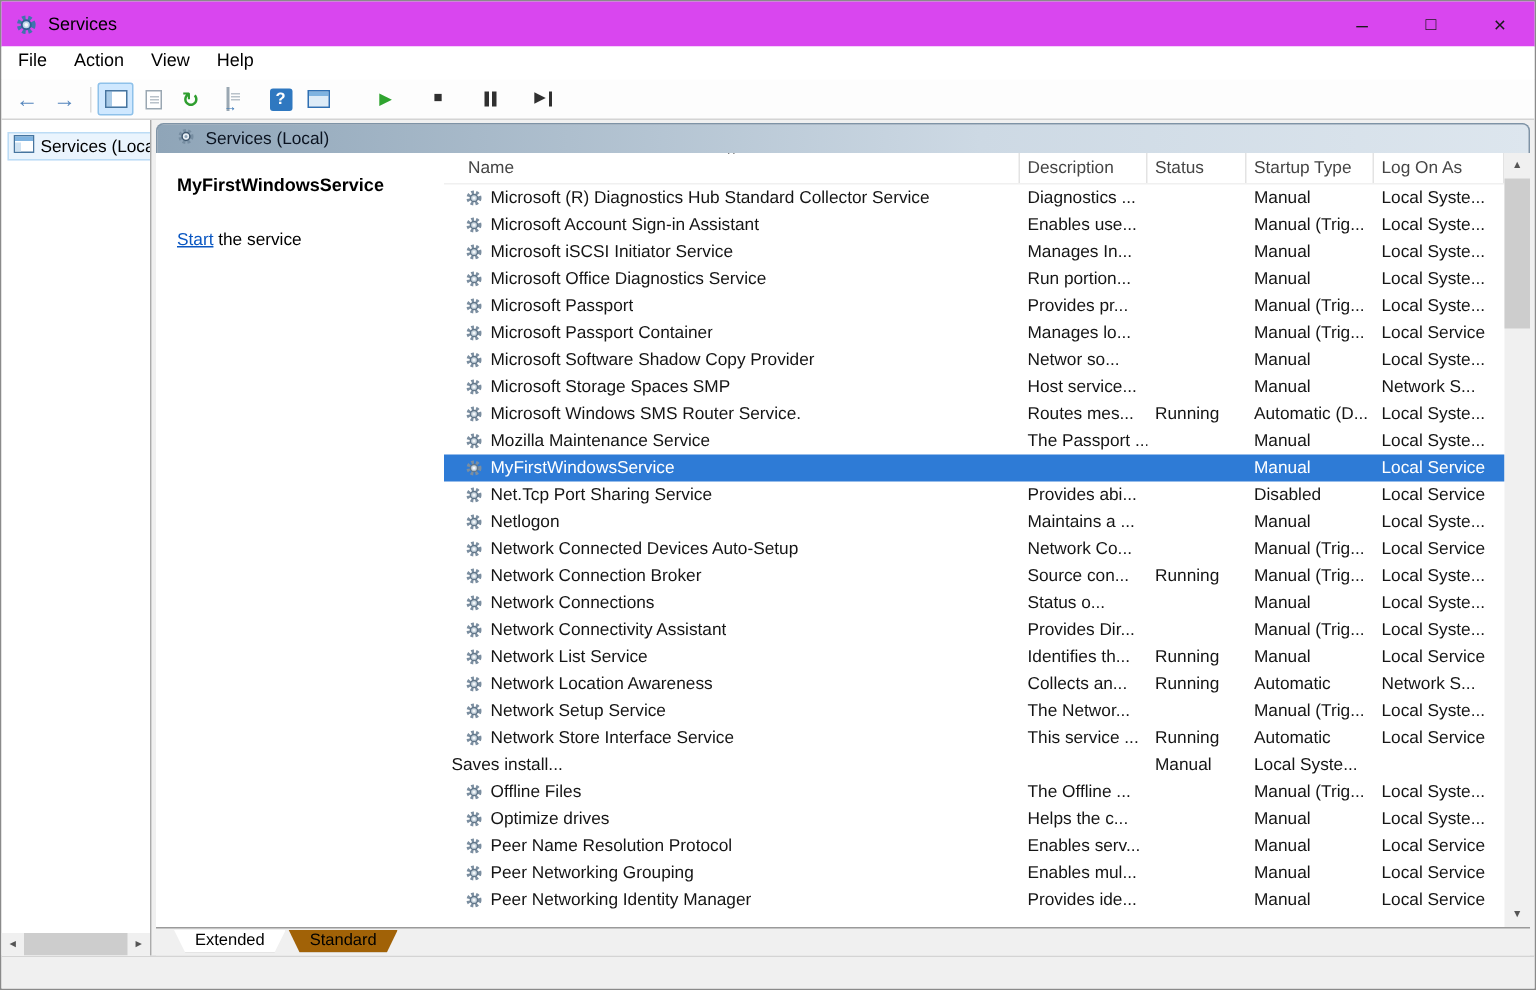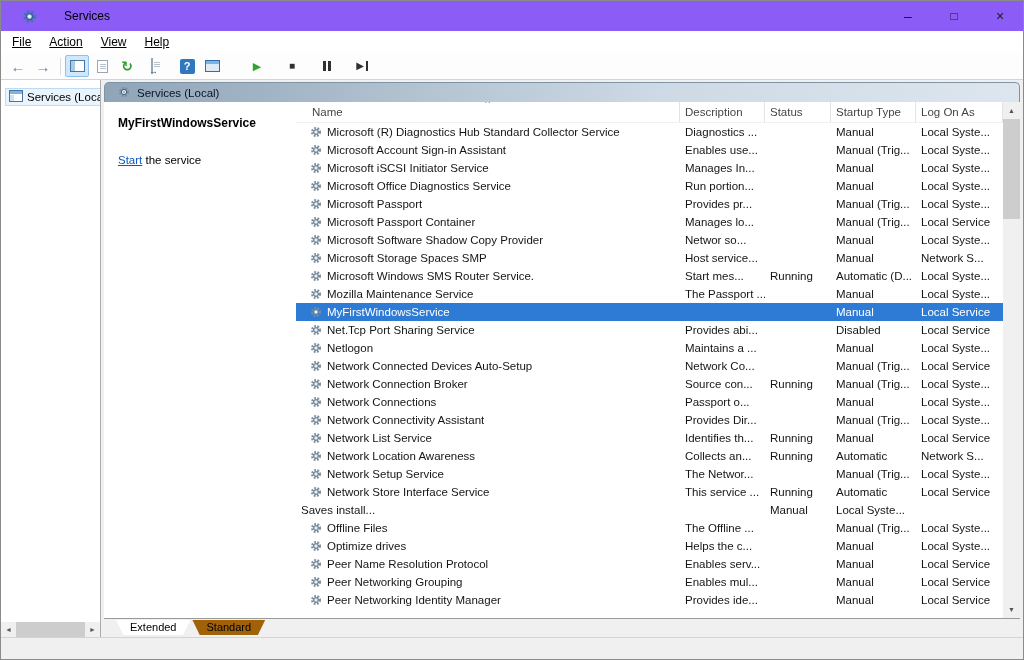--- a/index.html
+++ b/index.html
@@ -7,28 +7,28 @@
   body {
     width: 1024px; height: 660px;
     font-family: "Liberation Sans", "DejaVu Sans", sans-serif;
     font-size: 12px; color: #000; background: #fff; cursor: default;
     overflow: hidden;
   }
   .window { width: 1024px; height: 660px; border: 1px solid #8a8a8a;
     display: flex; flex-direction: column; background: #fff; }
 
   
-  .titlebar { flex: 0 0 30px; display: flex; align-items: center; padding-left: 21px; background: #8b5cf6; gap: 20px; }
+  .titlebar { flex: 0 0 30px; display: flex; align-items: center; padding-left: 9px; background: #d946ef; }
   .titlebar .ttl { margin-left: 7px; font-size: 12px; }
   .win-controls { margin-left: auto; display: flex; height: 100%; }
   .win-btn { width: 46px; display: flex; align-items: center; justify-content: center; font-size: 14px; color: #1a1a1a; }
   .win-btn.max { font-size: 12px; }
 
   
-  .menubar { flex: 0 0 22px; display: flex; align-items: center; padding-left: 2px; background: #fff; text-decoration: underline; }
+  .menubar { flex: 0 0 22px; display: flex; align-items: flex-start; padding-left: 2px; background: #fff; }
   .menu-item { padding: 2px 9px; font-size: 12px; }
 
   
   .toolbar { flex: 0 0 27px; display: flex; align-items: center; padding-left: 5px;
     background: #fdfdfd; border-bottom: 1px solid #d4d4d4; }
   .tb-btn { width: 24px; height: 22px; display: flex; align-items: center; justify-content: center; margin-right: 1px; flex: 0 0 auto; }
   .tb-sep { width: 1px; height: 17px; background: #dcdcdc; margin: 0 4px; flex: 0 0 auto; }
   .arrow-glyph { color: #5586bd; font-size: 15px; font-weight: bold; line-height: 1; }
   .pressed { background: #cfe8ff; border: 1px solid #8ec1ea; border-radius: 2px; }
   .mini-win { width: 15px; height: 12px; border: 1px solid #47759f;
@@ -371,21 +371,21 @@
     <div class="cell c-name">
       <span class="gear">
         <svg width="12" height="12" viewBox="0 0 12 12">
           <circle cx="6" cy="6" r="3.7" fill="none" stroke="#7b8ea0" stroke-width="2.6" stroke-dasharray="1.7 1.35"></circle>
           <circle cx="6" cy="6" r="2.4" fill="#c8d4de" stroke="#62778a" stroke-width="1"></circle>
           <circle cx="6" cy="6" r="1" fill="#f5f8fa"></circle>
         </svg>
       </span>
       <span class="nm">Microsoft Windows SMS Router Service.</span>
     </div>
-    <div class="cell">Start mes...</div>
+    <div class="cell">Routes mes...</div>
     <div class="cell">Running</div>
     <div class="cell">Automatic (D...</div>
     <div class="cell">Local Syste...</div>
   </div>
               <div class="svc-row">
     <div class="cell c-name">
       <span class="gear">
         <svg width="12" height="12" viewBox="0 0 12 12">
           <circle cx="6" cy="6" r="3.7" fill="none" stroke="#7b8ea0" stroke-width="2.6" stroke-dasharray="1.7 1.35"></circle>
           <circle cx="6" cy="6" r="2.4" fill="#c8d4de" stroke="#62778a" stroke-width="1"></circle>
@@ -483,21 +483,21 @@
     <div class="cell c-name">
       <span class="gear">
         <svg width="12" height="12" viewBox="0 0 12 12">
           <circle cx="6" cy="6" r="3.7" fill="none" stroke="#7b8ea0" stroke-width="2.6" stroke-dasharray="1.7 1.35"></circle>
           <circle cx="6" cy="6" r="2.4" fill="#c8d4de" stroke="#62778a" stroke-width="1"></circle>
           <circle cx="6" cy="6" r="1" fill="#f5f8fa"></circle>
         </svg>
       </span>
       <span class="nm">Network Connections</span>
     </div>
-    <div class="cell">Passport o...</div>
+    <div class="cell">Status o...</div>
     <div class="cell"></div>
     <div class="cell">Manual</div>
     <div class="cell">Local Syste...</div>
   </div>
               <div class="svc-row">
     <div class="cell c-name">
       <span class="gear">
         <svg width="12" height="12" viewBox="0 0 12 12">
           <circle cx="6" cy="6" r="3.7" fill="none" stroke="#7b8ea0" stroke-width="2.6" stroke-dasharray="1.7 1.35"></circle>
           <circle cx="6" cy="6" r="2.4" fill="#c8d4de" stroke="#62778a" stroke-width="1"></circle>

